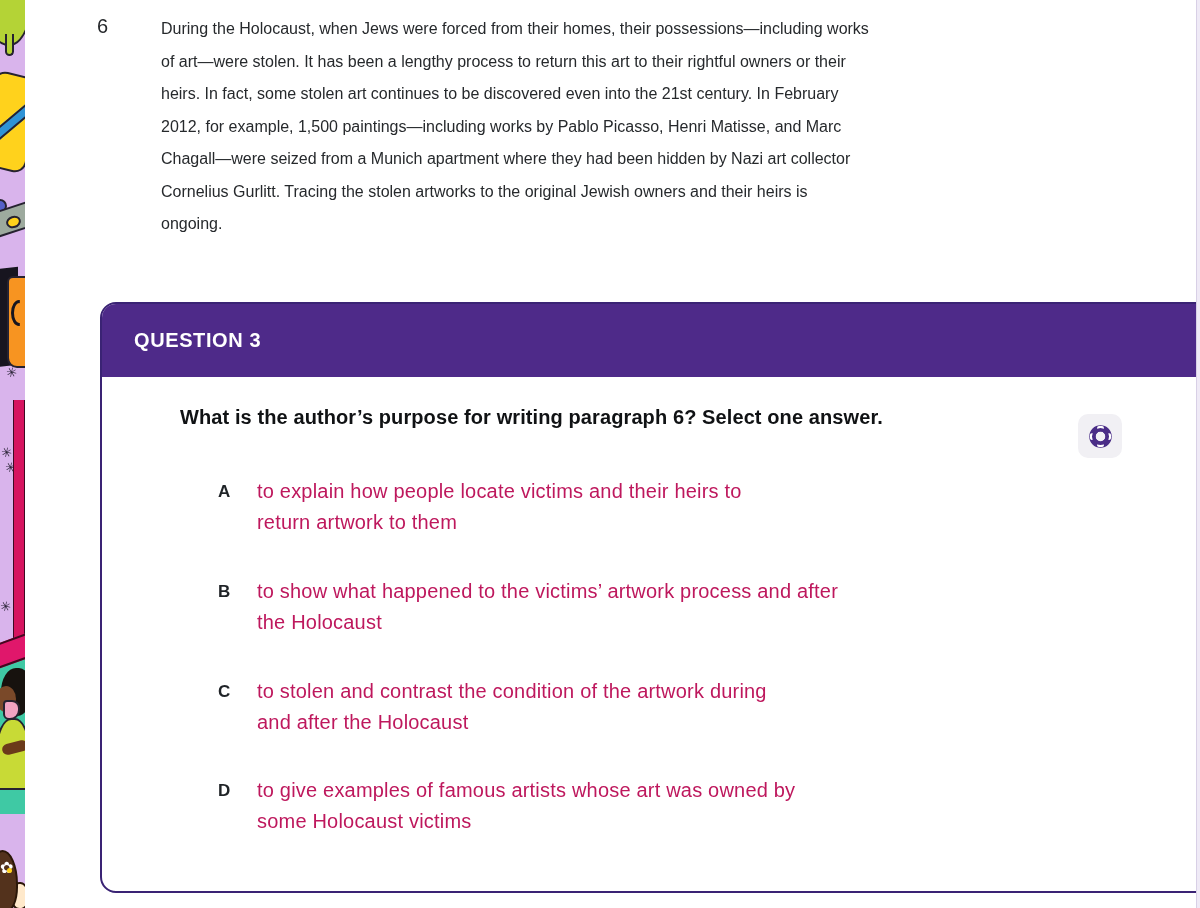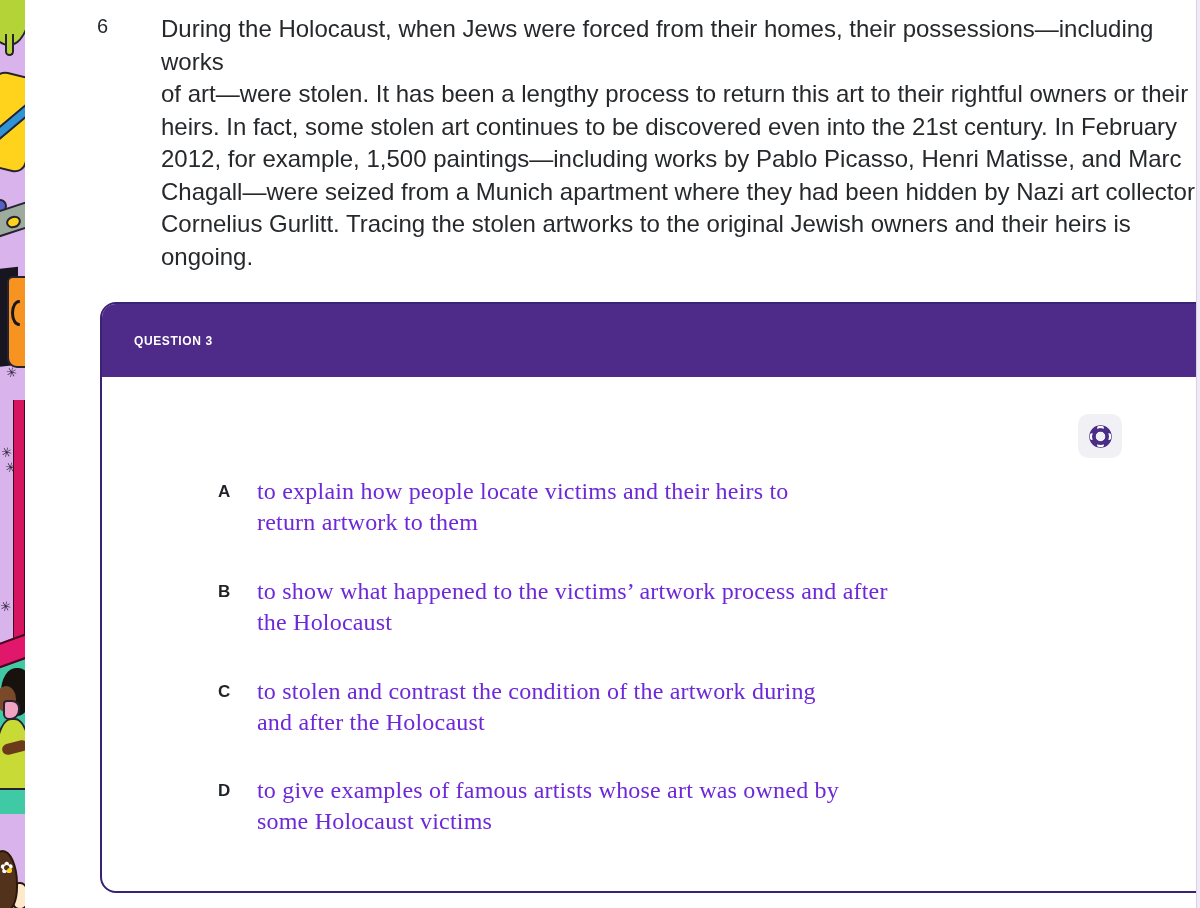--- a/index.html
+++ b/index.html
@@ -47,38 +47,38 @@
              border-radius:6px; transform:rotate(-14deg); z-index:3; }
   .s-hair2 { left:-10px; top:850px; width:28px; height:62px; background:#53321c;
              border:2px solid #2b1708; border-radius:45% 55% 40% 40%; z-index:3; }
   .s-face2 { left:10px; top:882px; width:19px; height:28px; background:#ffe9cb;
              border:2px solid #2b1708; border-radius:50% 45% 40% 50%; z-index:2; }
   .s-flower{ left:0px; top:860px; font-size:16px; line-height:16px; color:#ffffff; z-index:4; }
   .s-flower-center{ left:7px; top:868px; width:5px; height:5px; background:#ffd21c; border-radius:50%; z-index:5; }
 
   
   .passage-number { position:absolute; left:97px; top:15px; font-size:20px; color:#26292c; }
-  .passage-text   { position:absolute; left:161px; top:13px; font-size:24px; line-height:32.5px;
+  .passage-text   { position:absolute; left:161px; top:13px; font-size:16px; line-height:32.5px;
                     color:#26292c; white-space:pre-line; }
 
   
   .card { position:absolute; left:100px; top:302px; width:1120px; height:591px;
           background:#ffffff; border:2px solid #3a2374; border-radius:16px; overflow:hidden; z-index:10; }
   .card-banner { height:73px; background:#4e2a89; display:flex; align-items:center; padding-left:32px; }
-  .card-banner-label { color:#ffffff; font-size:12px; font-weight:bold; letter-spacing:.6px; }
+  .card-banner-label { color:#ffffff; font-size:20px; font-weight:bold; letter-spacing:.6px; }
   .card-body { position:relative; height:516px; }
   .question-title { position:absolute; left:78px; top:29px; font-size:20px; font-weight:bold;
                     color:#101214; letter-spacing:.1px; }
   .help-btn { position:absolute; left:976px; top:37px; width:44px; height:44px; background:#f1f0f4;
               border:none; border-radius:10px; display:flex; align-items:center; justify-content:center;
               cursor:pointer; }
   .option { position:absolute; left:116px; display:flex; align-items:flex-start; gap:22px; cursor:pointer; }
   .opt-a{ top:99px; } .opt-b{ top:199px; } .opt-c{ top:299px; } .opt-d{ top:398px; }
   .option-letter { font-size:17px; font-weight:bold; color:#1f2327; line-height:31px; width:17px; }
-  .option-text   { font-size:24px; color:#6d28d9; line-height:31px; white-space:pre-line; letter-spacing:.2px;font-family:Liberation Serif, serif; }
+  .option-text   { font-size:20px; color:#be185d; line-height:31px; white-space:pre-line; letter-spacing:.2px; }
 
   
   .scroll-strip { position:absolute; left:1196px; top:0; width:4px; height:908px;
                   background:#efeaf6; border-left:1px solid #d8d0e6; z-index:50; }
 </style>
 </head>
 <body>
 
 <div class="strip">
   <div class="s-yellow"></div>
@@ -116,20 +116,21 @@
 2012, for example, 1,500 paintings—including works by Pablo Picasso, Henri Matisse, and Marc
 Chagall—were seized from a Munich apartment where they had been hidden by Nazi art collector
 Cornelius Gurlitt. Tracing the stolen artworks to the original Jewish owners and their heirs is
 ongoing.</div>
 
 <section class="card">
   <header class="card-banner">
     <span class="card-banner-label">QUESTION 3</span>
   </header>
   <div class="card-body">
+    <div class="question-title">What is the author’s purpose for writing paragraph 6? Select one answer.</div>
 
     <button class="help-btn">
       <span style="display:flex;">
         <svg width="27" height="27" viewBox="0 0 24 24">
           <path fill="#4a2d87" fill-rule="evenodd" d="M12,2 A10,10 0 1 0 12,22 A10,10 0 1 0 12,2 Z
                M12,7.6 A4.4,4.4 0 1 1 12,16.4 A4.4,4.4 0 1 1 12,7.6 Z"></path>
           <rect x="9" y="2.6" width="6" height="4.2" rx="1.6" fill="#ffffff"></rect>
           <rect x="9" y="17.2" width="6" height="4.2" rx="1.6" fill="#ffffff"></rect>
           <rect x="2.6" y="9" width="4.2" height="6" rx="1.6" fill="#ffffff"></rect>
           <rect x="17.2" y="9" width="4.2" height="6" rx="1.6" fill="#ffffff"></rect>

